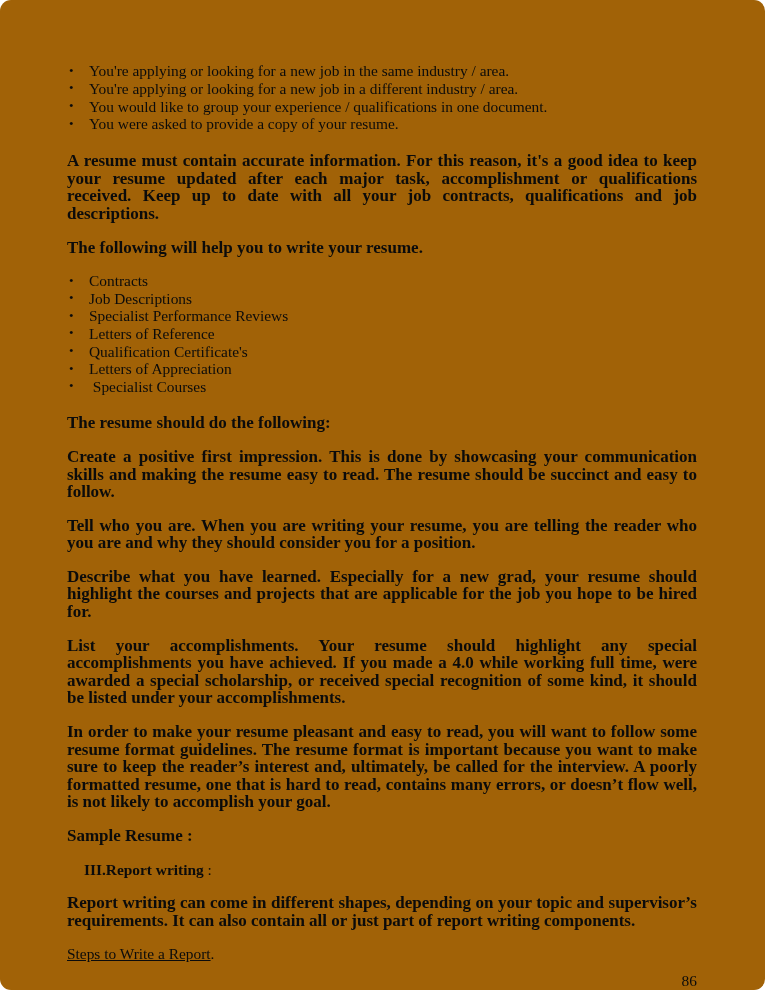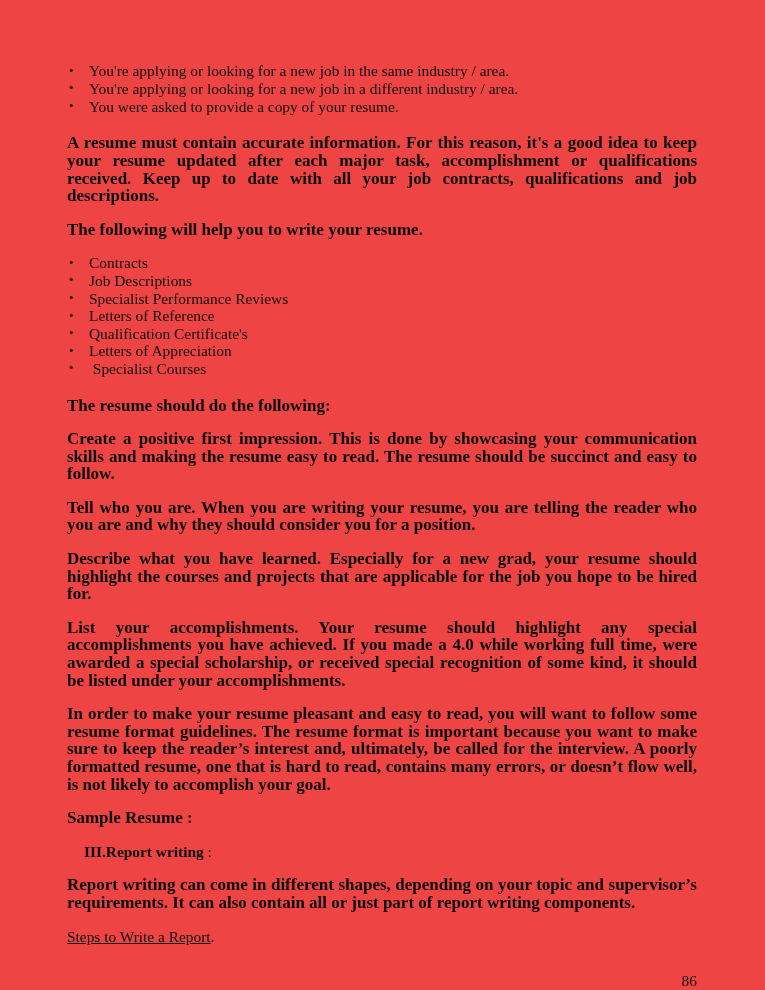--- a/index.html
+++ b/index.html
@@ -14,22 +14,23 @@
     font-family: "Liberation Serif", "DejaVu Serif", serif;
     color: #0b0b0b;
     -webkit-font-smoothing: antialiased;
   }
   .page {
     position: absolute;
     left: 0;
     top: 0;
     width: 765px;
     height: 990px;
-    background: #ef4444;
+    background: #a16207;
     overflow: hidden;
+    border-radius: 11px;
   }
   .content {
     position: absolute;
     left: 67px;
     top: 62px;
     width: 630px;
   }
 
   
   ul.bullets {
@@ -113,20 +114,21 @@
 </style>
 </head>
 <body>
 
 <div class="page">
   <div class="content">
 
     <ul class="bullets">
       <li>You're applying or looking for a new job in the same industry / area.</li>
       <li>You're applying or looking for a new job in a different industry / area.</li>
+      <li>You would like to group your experience / qualifications in one document.</li>
       <li>You were asked to provide a copy of your resume.</li>
     </ul>
 
     <div class="gap-lg"></div>
 
     <p class="para">A resume must contain accurate information. For this reason, it's a good idea to keep your resume updated after each major task, accomplishment or qualifications received. Keep up to date with all your job contracts, qualifications and job descriptions.</p>
 
     <div class="gap-md"></div>
 
     <p class="para noj">The following will help you to write your resume.</p>

